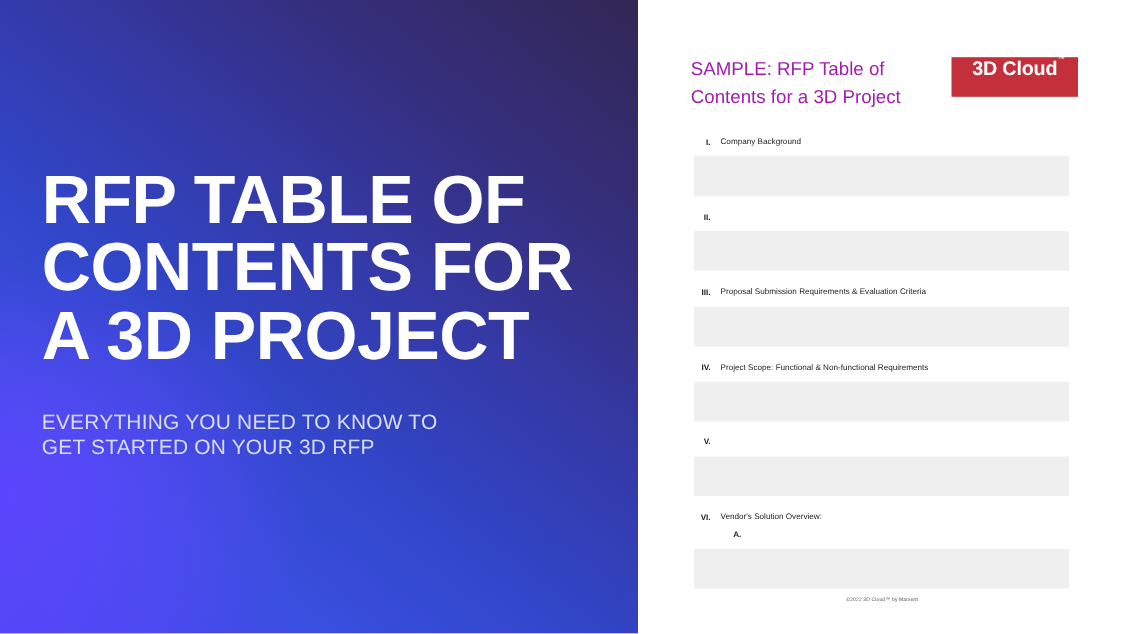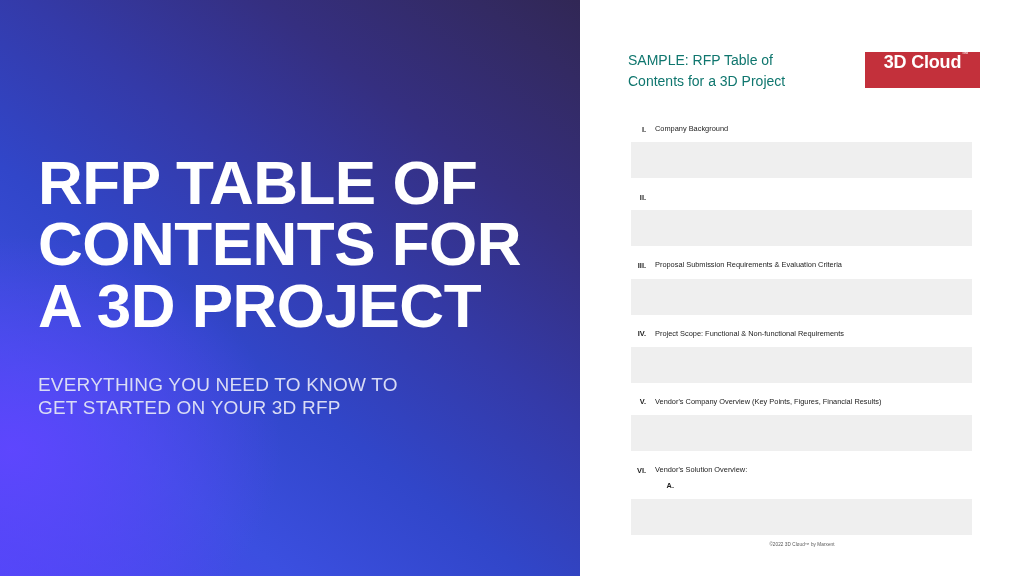--- a/index.html
+++ b/index.html
@@ -74,22 +74,22 @@
     height: 576px;
     background: #ffffff;
   }
   .doc-header {
     position: absolute;
     left: 48px;
     top: 50px;
     width: 390px;
   }
   .doc-heading {
-    color: #0f766e;
-    font-size: 14px;
+    color: #a21caf;
+    font-size: 17px;
     line-height: 1.5;
     width: 240px;
     white-space: pre-line;
   }
   .logo {
     position: absolute;
     right: 44px;
     top: 52px;
     width: 115px;
     height: 36px;
@@ -216,21 +216,20 @@
         <div class="toc-item">
           <div class="toc-row">
             <div class="toc-num">IV.</div>
             <div class="toc-label">Project Scope: Functional   &amp; Non-functional Requirements</div>
           </div>
           <div class="toc-box"></div>
         </div>
         <div class="toc-item">
           <div class="toc-row">
             <div class="toc-num">V.</div>
-            <div class="toc-label">Vendor's Company Overview (Key Points, Figures, Financial Results)</div>
           </div>
           <div class="toc-box"></div>
         </div>
         <div class="toc-item">
           <div class="toc-row">
             <div class="toc-num">VI.</div>
             <div class="toc-label">Vendor's Solution Overview:</div>
           </div>
         </div>
         <div class="toc-item">

